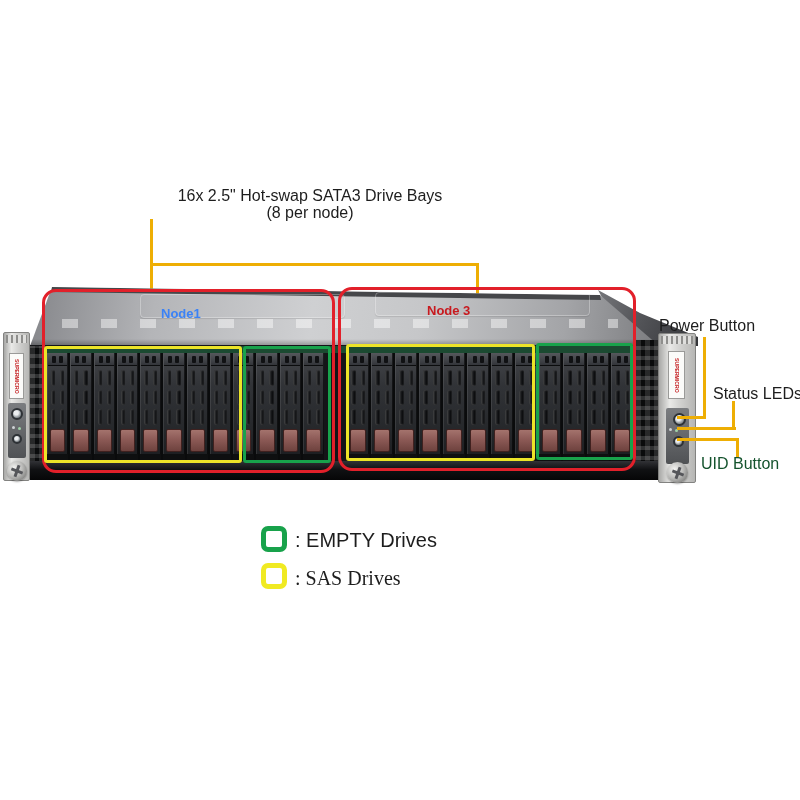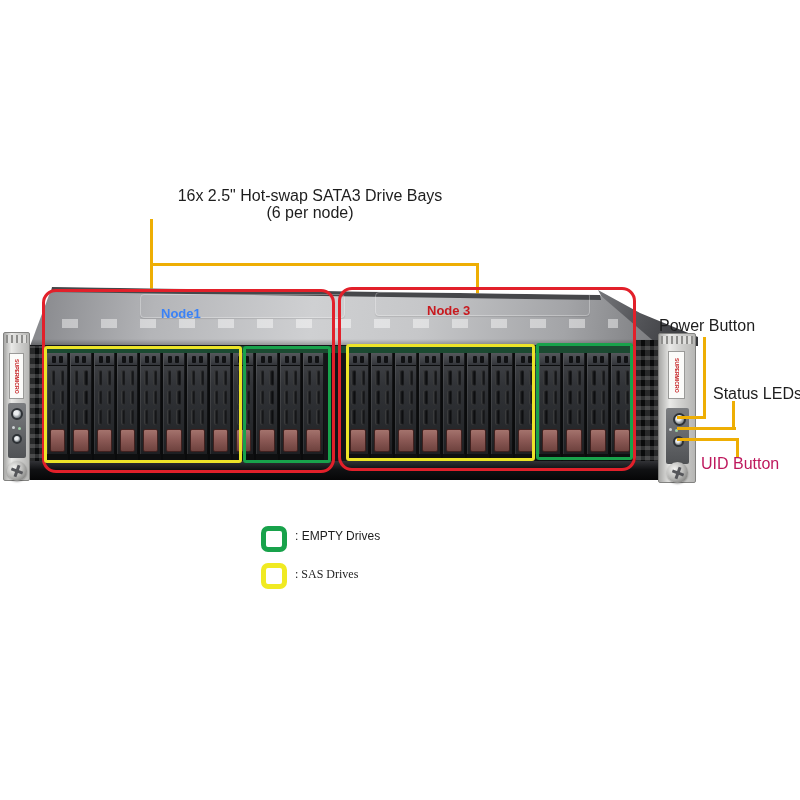--- a/index.html
+++ b/index.html
@@ -90,30 +90,30 @@
   .sas-box{position:absolute;border:3px solid #ece428;border-radius:3px;}
   .sas-box.n1{left:44px;top:346px;width:198px;height:117px;}
   .sas-box.n2{left:346px;top:344px;width:189px;height:117px;}
   .empty-box{position:absolute;border:3px solid #18a24b;border-radius:3px;}
   .empty-box.n1{left:243px;top:346px;width:88px;height:117px;}
   .empty-box.n2{left:536px;top:343px;width:97px;height:117px;}
 
   
   .legend-swatch{position:absolute;left:261px;width:26px;height:26px;border:5px solid;
     border-radius:7px;background:#ffffff;}
-  .legend-label{position:absolute;left:295px;color:#1d1d1d;font-size:12px;white-space:nowrap;}
+  .legend-label{position:absolute;left:295px;color:#1d1d1d;font-size:20px;white-space:nowrap;}
 </style>
 </head>
 <body>
 
 <div class="stage">
 
   <div class="callout callout-bays" style="color: rgb(29, 29, 29);">
     <div>16x 2.5" Hot-swap SATA3 Drive Bays</div>
-    <div>(6 per node)</div>
+    <div>(8 per node)</div>
   </div>
 
   <div class="leader" style="left: 150px; top: 219px; width: 3px; height: 150px; background: rgb(238, 174, 4);"></div>
   <div class="leader" style="left: 150px; top: 263px; width: 329px; height: 3px; background: rgb(238, 174, 4);"></div>
   <div class="leader" style="left: 476px; top: 263px; width: 3px; height: 105px; background: rgb(238, 174, 4);"></div>
 
   <div class="side-wedge"></div>
   <div class="lid">
     <div class="lid-backline"></div>
     <div class="lid-panel p1"></div>
@@ -550,21 +550,21 @@
   <div class="sas-box n1" style="border-color: rgb(236, 228, 40);"></div>
   <div class="empty-box n1" style="border-color: rgb(24, 162, 75);"></div>
   <div class="sas-box n2" style="border-color: rgb(236, 228, 40);"></div>
   <div class="empty-box n2" style="border-color: rgb(24, 162, 75);"></div>
 
   <div class="node-label" style="left: 161px; top: 306px; color: #3b82f6;">Node1</div>
   <div class="node-label" style="left: 427px; top: 303px; color: rgb(200, 26, 31);">Node 3</div>
 
   <div class="callout" style="left: 659px; top: 317px; color: rgb(29, 29, 29);">Power Button</div>
   <div class="callout" style="left: 713px; top: 385px; color: rgb(29, 29, 29);">Status LEDs</div>
-  <div class="callout" style="left: 701px; top: 455px; color: #be185d;">UID Button</div>
+  <div class="callout" style="left: 701px; top: 455px; color: #14532d;">UID Button</div>
 
   <div class="leader" style="left: 703px; top: 337px; width: 3px; height: 82px; background: rgb(238, 174, 4);"></div>
   <div class="leader" style="left: 677px; top: 416px; width: 29px; height: 3px; background: rgb(238, 174, 4);"></div>
   <div class="leader" style="left: 677px; top: 427px; width: 59px; height: 3px; background: rgb(238, 174, 4);"></div>
   <div class="leader" style="left: 732px; top: 401px; width: 3px; height: 29px; background: rgb(238, 174, 4);"></div>
   <div class="leader" style="left: 677px; top: 438px; width: 62px; height: 3px; background: rgb(238, 174, 4);"></div>
   <div class="leader" style="left: 736px; top: 438px; width: 3px; height: 19px; background: rgb(238, 174, 4);"></div>
 
   <div class="legend-swatch" style="top: 526px; border-color: rgb(24, 162, 75);"></div>
   <div class="legend-label" style="top:529px;">: EMPTY Drives</div>

